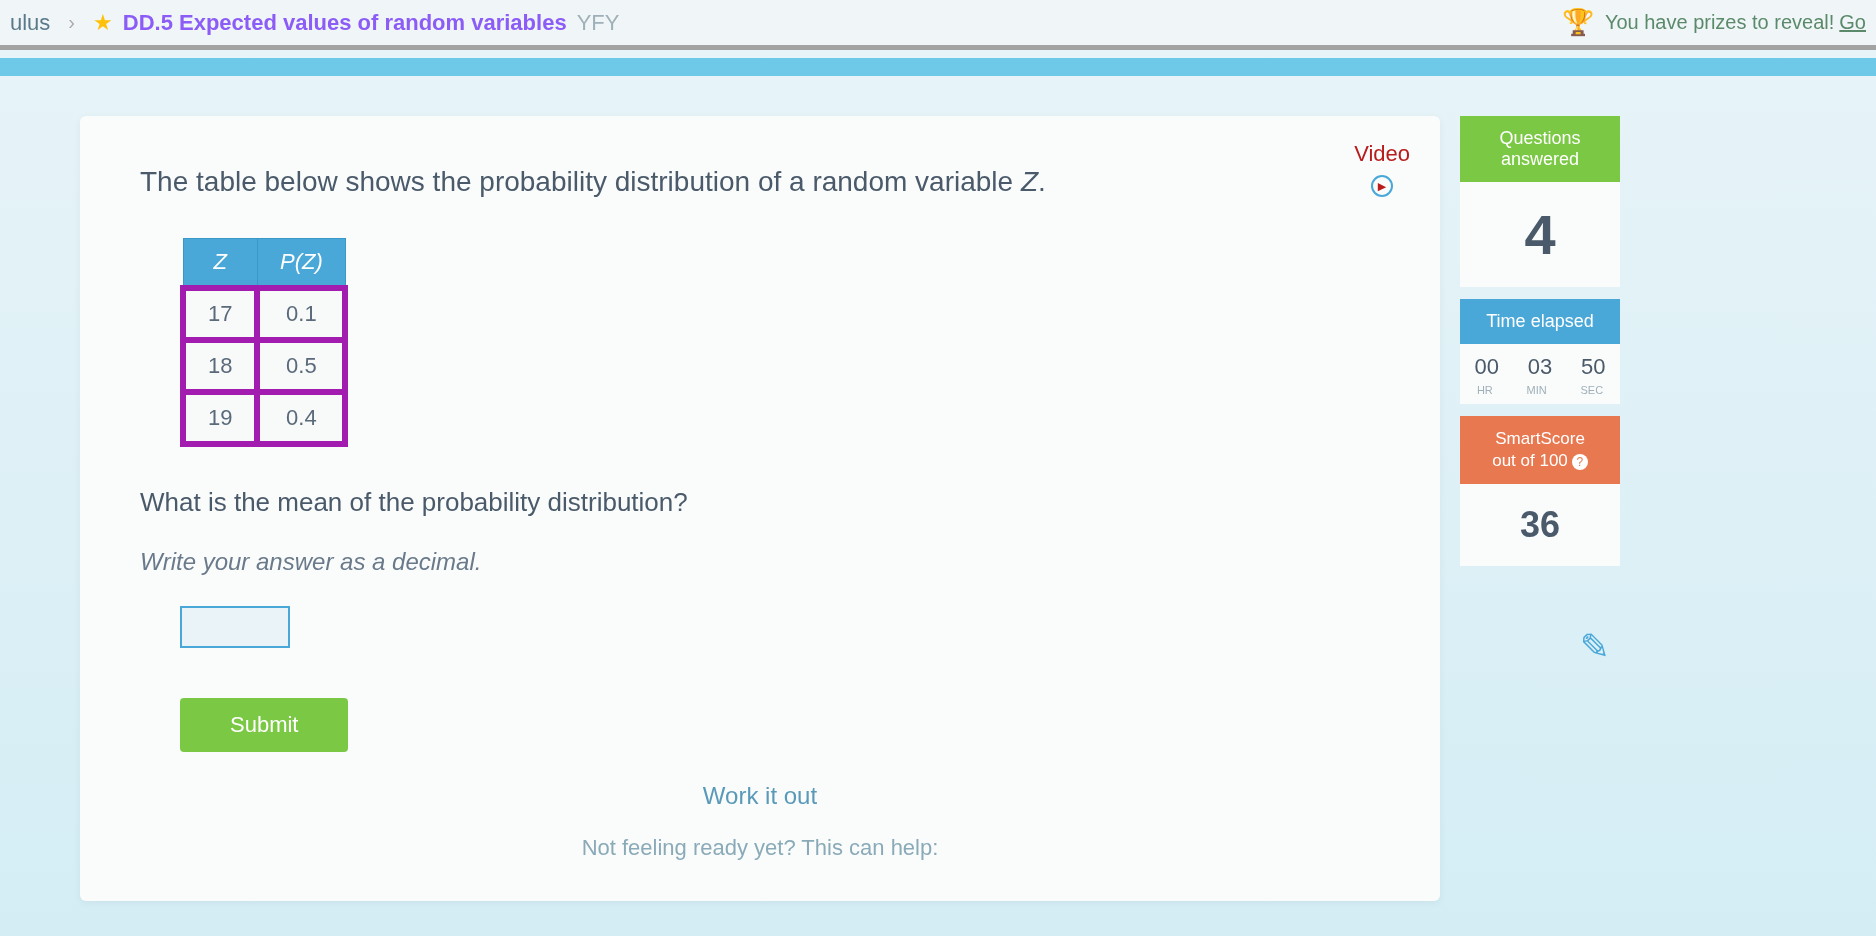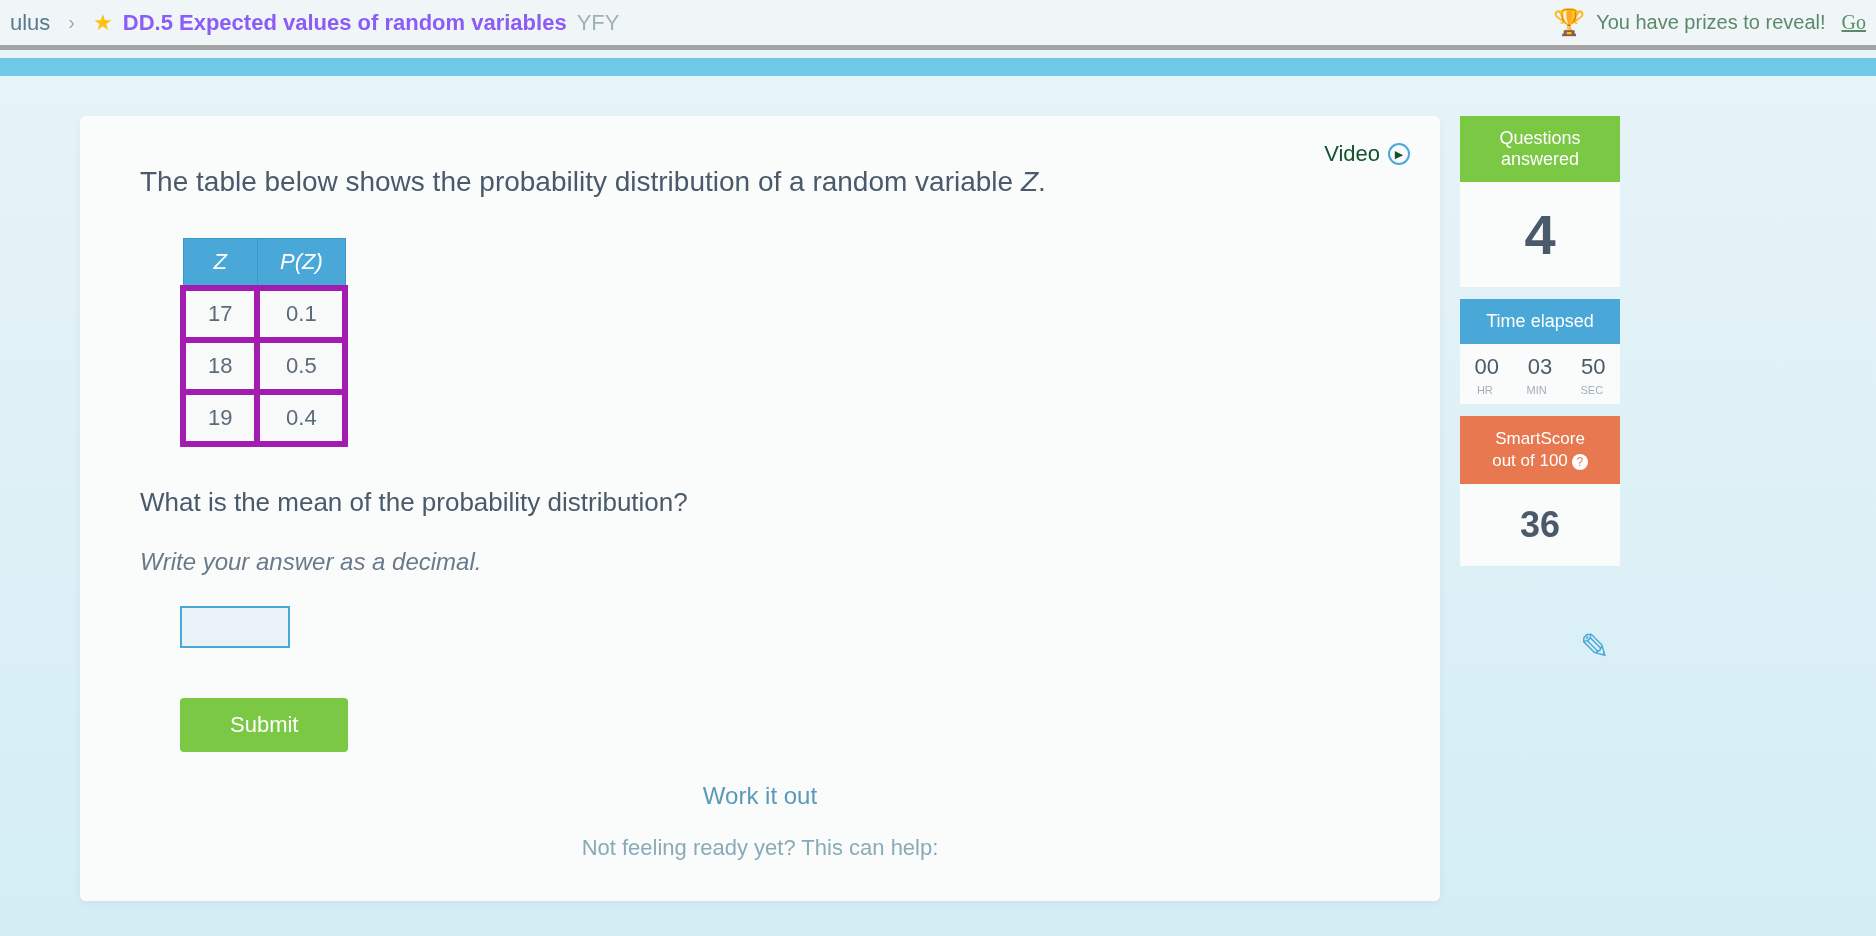--- a/index.html
+++ b/index.html
@@ -29,45 +29,46 @@
     .skill-title { color: #8b5cf6; font-size: 22px; font-weight: bold; }
     .skill-code { color: #a0b0b8; font-size: 22px; margin-left: 10px; }
     .spacer { flex: 1; }
     .prizes {
       display: flex;
       align-items: center;
       color: #5a8a6a;
       font-size: 20px;
     }
     .trophy-icon { margin-right: 10px; font-size: 26px; }
-    .go-link { text-decoration: underline; margin-left: 16px; cursor: pointer; font-family: Liberation Serif, serif; }
+    .go-link { text-decoration: underline; margin-left: 5px; cursor: pointer; }
     .banner { height: 18px; background: #6ec8e8; margin-top: 8px; }
     .main-area {
       display: flex;
       padding: 40px 0 0 80px;
     }
     .content-card {
       background: #fafcfc;
       border-radius: 6px;
       padding: 50px 60px 40px 60px;
       width: 1360px;
       min-height: 720px;
       box-shadow: 0 2px 8px rgba(0,0,0,0.05);
       position: relative;
     }
     .video-link {
       position: absolute;
       top: 25px;
       right: 30px;
-      color: #14532d;
+      color: #b91c1c;
       font-size: 22px;
       cursor: pointer;
       display: flex;
       align-items: center;
       gap: 8px;
+      flex-direction: column;
     }
     .play-circle {
       display: inline-flex;
       width: 22px; height: 22px;
       border: 2px solid #4aa8d8;
       border-radius: 50%;
       align-items: center; justify-content: center;
       font-size: 11px;
     }
     .question-text {

